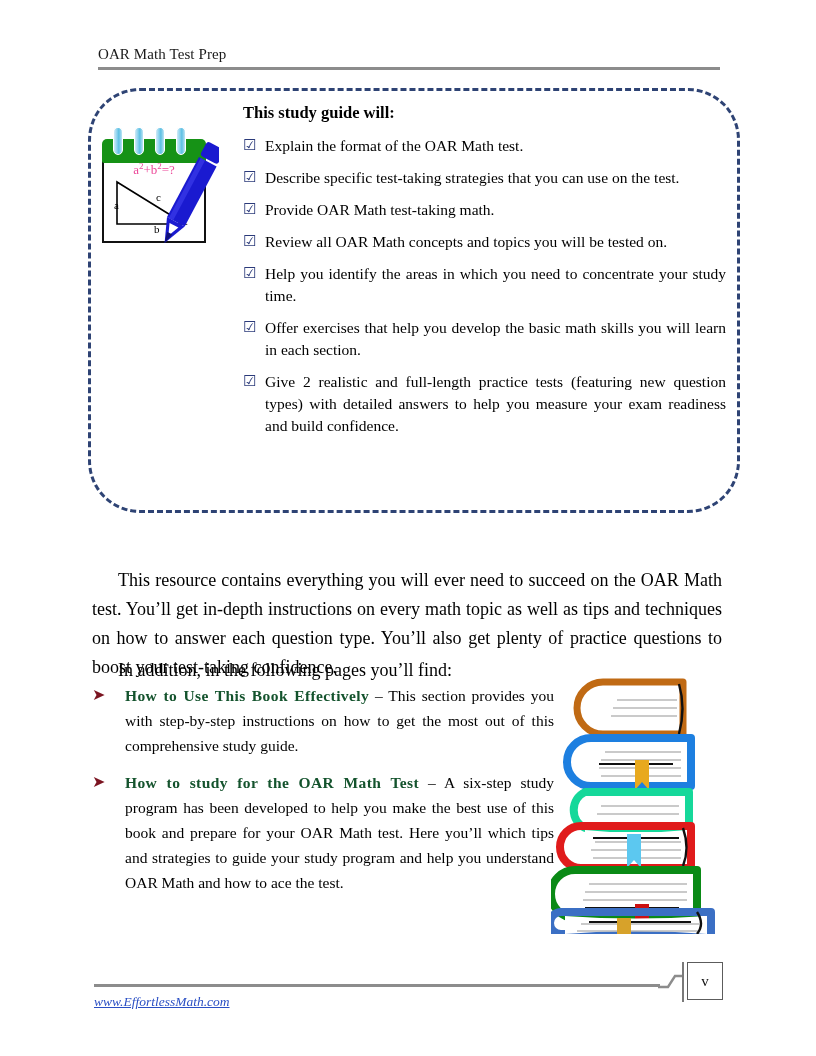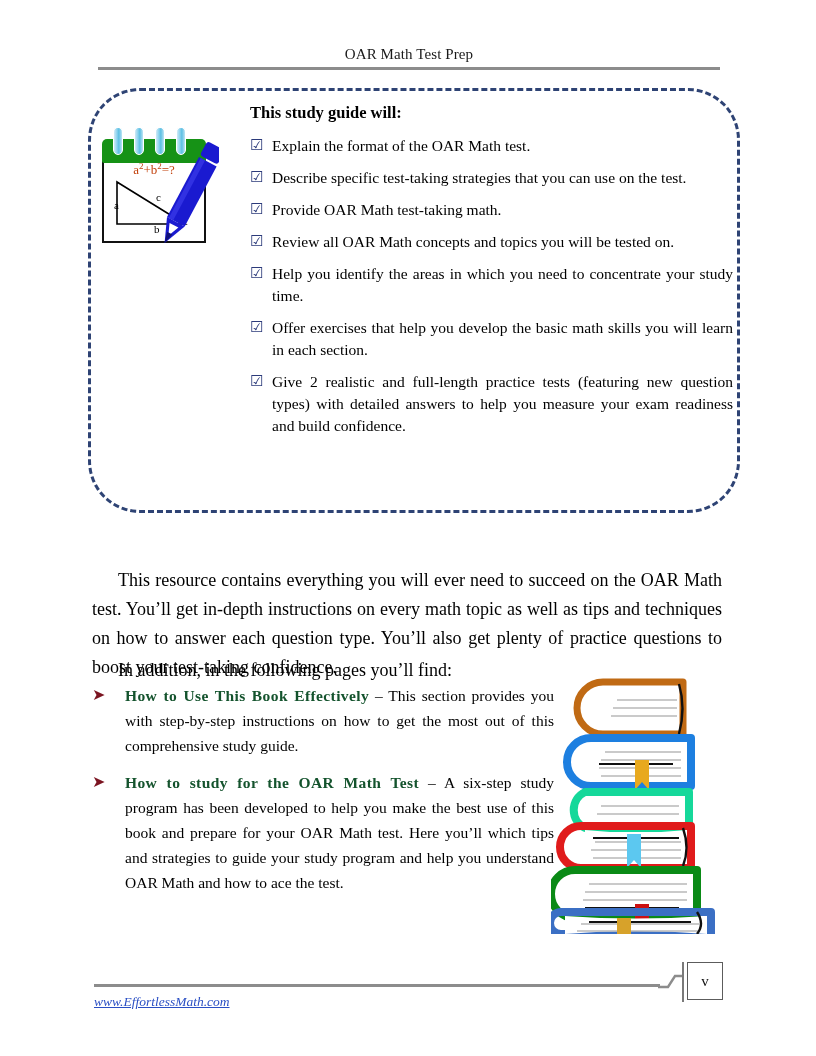--- a/index.html
+++ b/index.html
@@ -15,21 +15,21 @@
     color: #000000;
     overflow: hidden;
   }
 
   
   .page-header {
     position: absolute;
     left: 98px;
     top: 45px;
     width: 622px;
-    text-align: center;
+    text-align: left;
   }
   .page-header .htitle {
     font-size: 15px;
     letter-spacing: 0.1px;
     color: #1a1a1a;
   }
   .header-rule {
     position: absolute;
     left: 98px;
     top: 67px;
@@ -93,21 +93,21 @@
   .np-ring.r4 { left: 77px; }
 
   .np-eq {
     position: absolute;
     left: 0;
     top: 38px;
     width: 110px;
     text-align: center;
     font-size: 13px;
     font-family: "Liberation Serif", serif;
-    color: #c2410c;
+    color: #ec4899;
     white-space: nowrap;
   }
   .np-eq sup { font-size: 9px; }
   .np-tri { position: absolute; left: 12px; top: 55px; }
   .np-lab {
     position: absolute;
     font-size: 11px;
     font-style: normal;
     color: #000;
   }
@@ -116,21 +116,20 @@
   .np-lab.c { left: 57px; top: 68px; }
 
   .pencil { position: absolute; left: 60px; top: 14px; }
 
   
   .callout-body {
     position: absolute;
     left: 152px;
     top: 12px;
     width: 483px;
-    margin-left: 7px;
   }
   .callout-title {
     font-weight: bold;
     font-size: 16.5px;
     margin: 0 0 11px 0;
     line-height: 1.25;
   }
   .check-list { margin: 0; padding: 0; list-style: none; }
   .check-item {
     display: flex;

